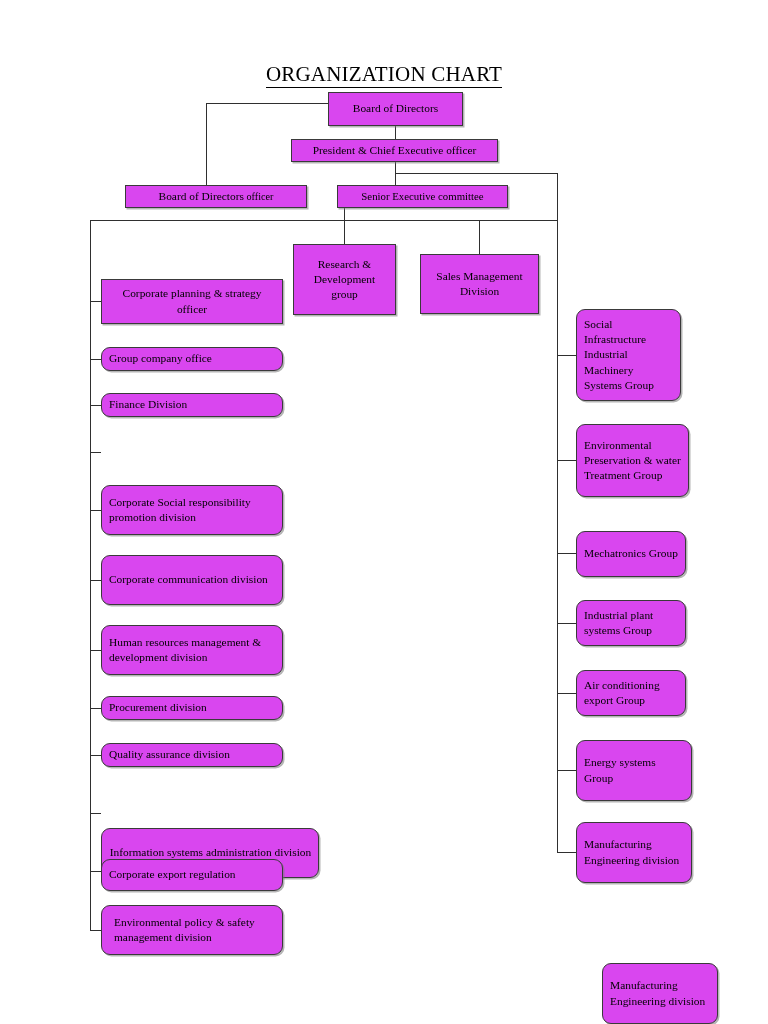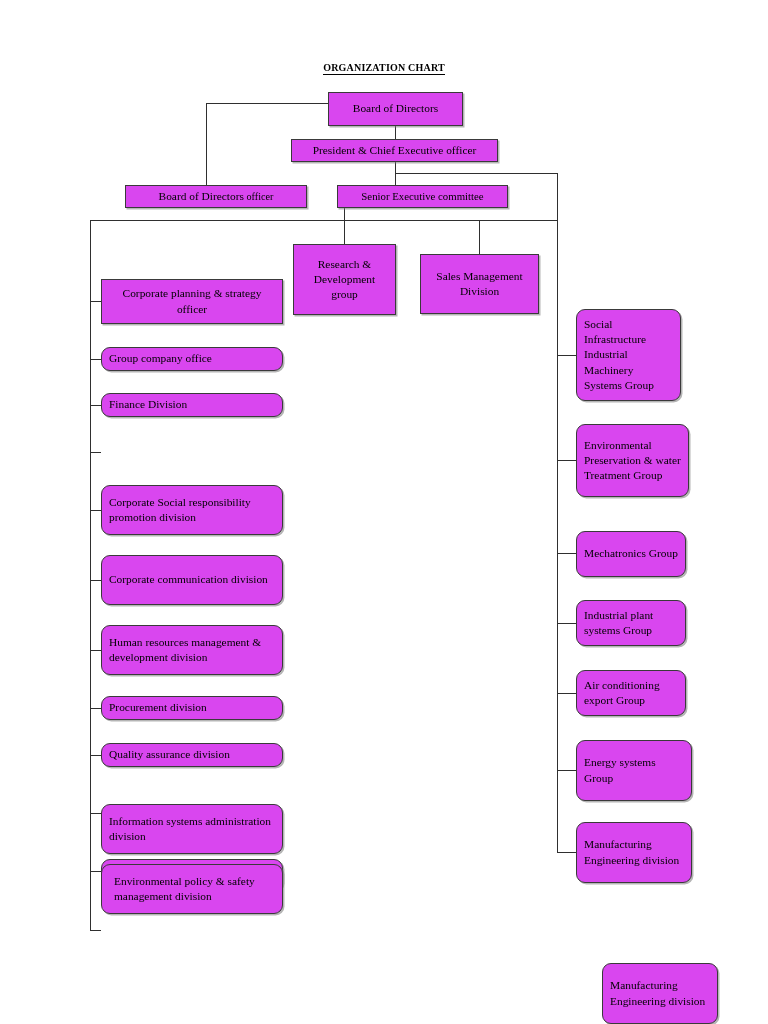--- a/index.html
+++ b/index.html
@@ -20,22 +20,22 @@
     overflow: hidden;
   }
 
   
   .chart-title {
     position: absolute;
     left: 0;
     top: 62px;
     width: 768px;
     text-align: center;
-    font-size: 10px;
-    font-weight: bold;
+    font-size: 21px;
+    font-weight: normal;
     letter-spacing: 0.2px;
   }
   .chart-title span {
     border-bottom: 1.5px solid #000;
     padding-bottom: 1px;
   }
 
   
   .node {
     position: absolute;
@@ -173,29 +173,29 @@
   </div>
 
   <div class="node vc pad-l" style="left:101px; top:696px; width:182px; height:24px;">
     <span class="node-label">Procurement division</span>
   </div>
 
   <div class="node vc pad-l" style="left:101px; top:743px; width:182px; height:24px;">
     <span class="node-label">Quality assurance division</span>
   </div>
 
-  <div class="node vc pad-l" style="left:101px; top:804px; width:182px; height:50px;">
+  <div class="node vc pad-l" style="left:101px; top:828px; width:218px; height:50px;justify-content:center;">
     <span class="node-label">Information systems administration division</span>
   </div>
 
   <div class="node vc pad-l" style="left:101px; top:859px; width:182px; height:32px;">
     <span class="node-label">Corporate export regulation</span>
   </div>
 
-  <div class="node vc pad-l" style="left:101px; top:864px; width:182px; height:50px;padding-left:12px;">
+  <div class="node vc pad-l" style="left:101px; top:905px; width:182px; height:50px;padding-left:12px;">
     <span class="node-label">Environmental policy &amp; safety management division</span>
   </div>
 
   <div class="node vc pad-l" style="left:576px; top:309px; width:105px; height:92px;">
     <span class="node-label">Social Infrastructure Industrial Machinery Systems Group</span>
   </div>
 
   <div class="node vc pad-l" style="left:576px; top:424px; width:113px; height:73px;">
     <span class="node-label">Environmental Preservation &amp; water Treatment Group</span>
   </div>

